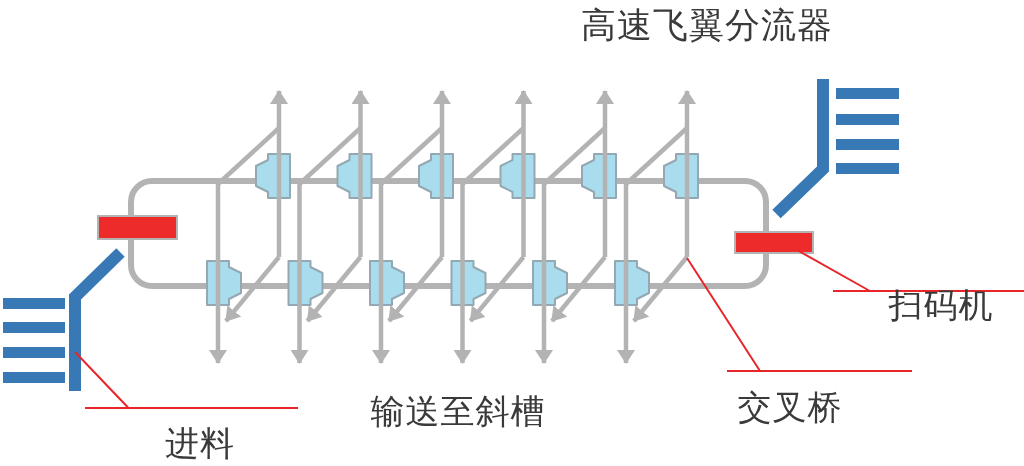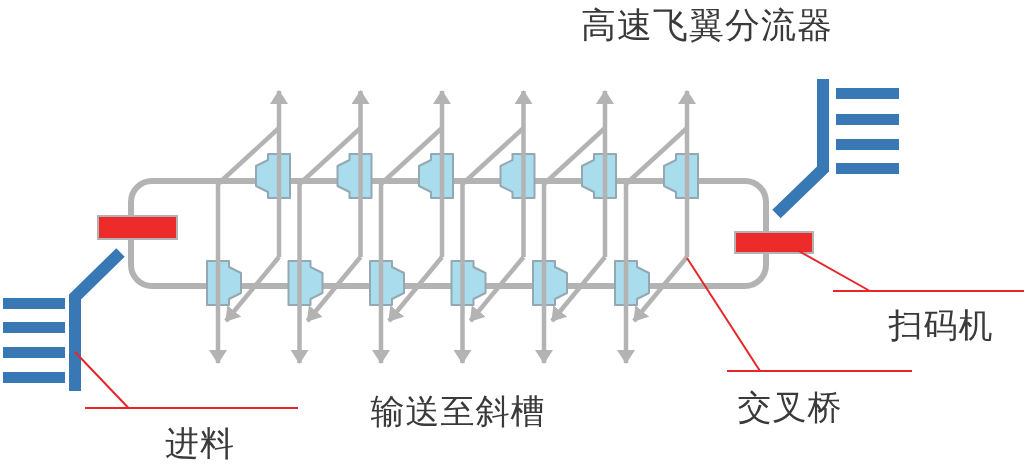--- a/index.html
+++ b/index.html
@@ -110,15 +110,15 @@
   </svg>
 
   <div class="lbl title" style="left:707px;top:25px">高速飞翼分流器</div>
 
   <div class="lbl" style="left:200px;top:444px">进料</div>
 
   <div class="lbl" style="left:458px;top:412px">输送至斜槽</div>
 
   <div class="lbl" style="left:790px;top:408px">交叉桥</div>
 
-  <div class="lbl" style="left:941px;top:326px">扫码机</div>
+  <div class="lbl" style="left:941px;top:306px">扫码机</div>
 
 </div>
 
 </body></html>

